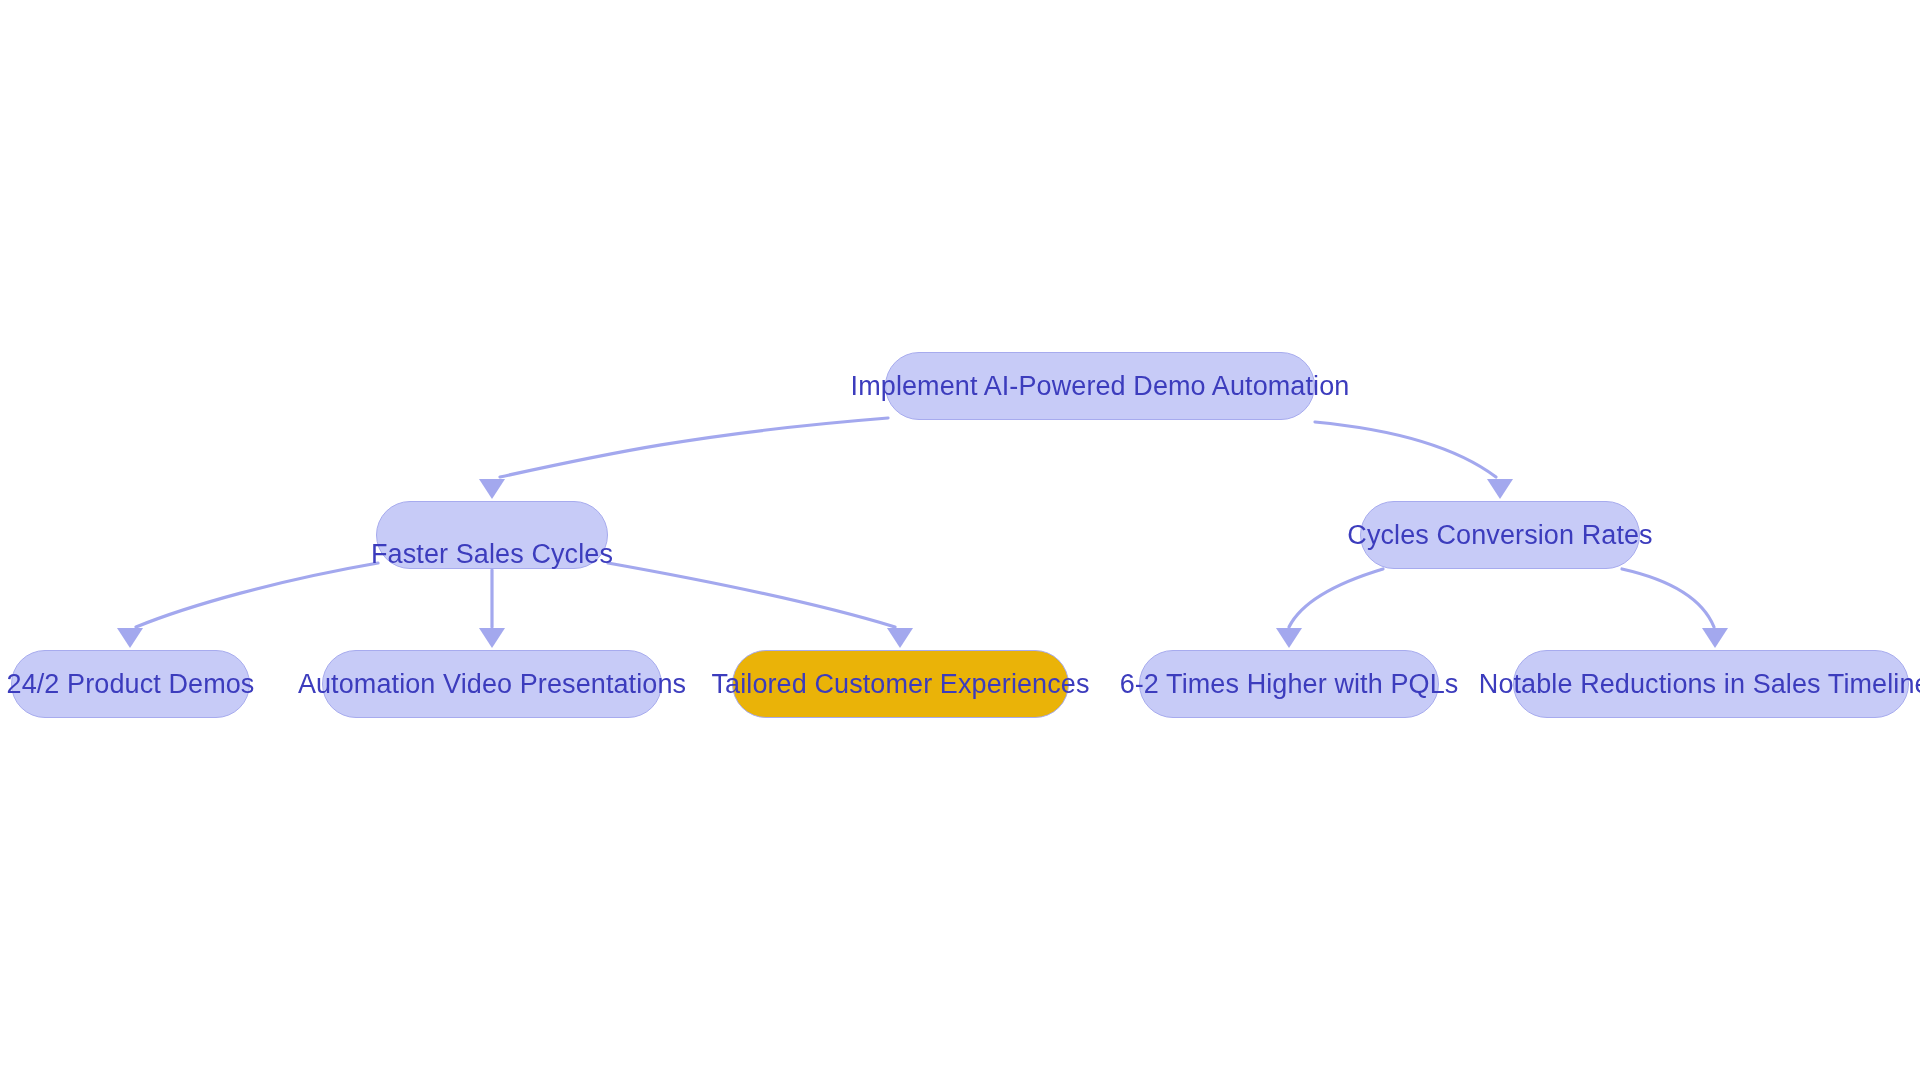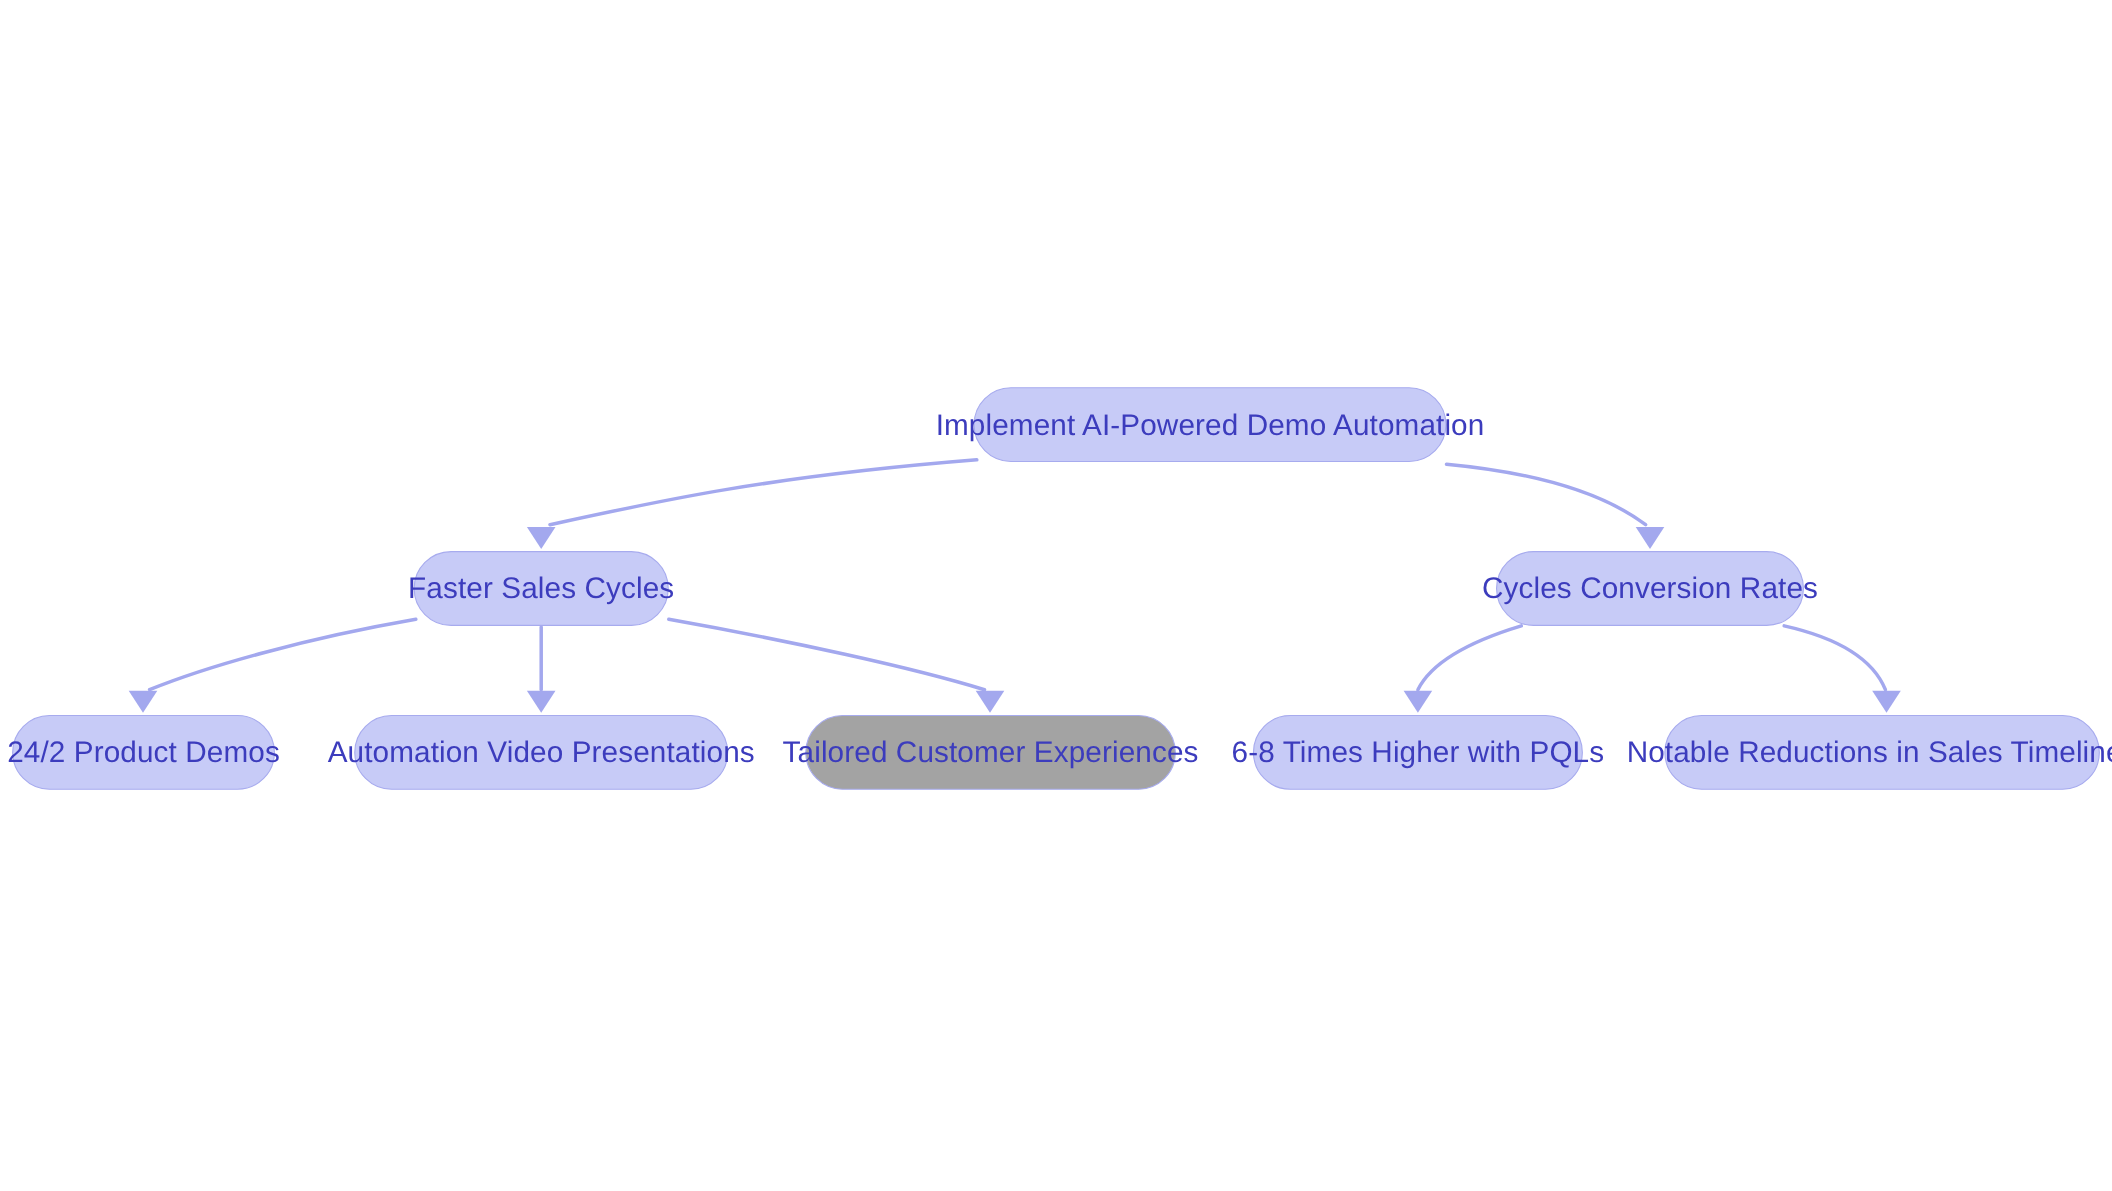--- a/index.html
+++ b/index.html
@@ -74,41 +74,41 @@
         <polygon points="887,628 913,628 900,648" fill="#a3a8ee"></polygon>
         <polygon points="1276,628 1302,628 1289,648" fill="#a3a8ee"></polygon>
         <polygon points="1702,628 1728,628 1715,648" fill="#a3a8ee"></polygon>
       </g>
   </svg>
 
   <div class="node" style="left: 885px; top: 352px; width: 430px; height: 68px; background: rgb(199, 203, 247); border-color: rgb(167, 171, 238); color: rgb(60, 60, 189);">
     <span class="node-label">Implement AI-Powered Demo Automation</span>
   </div>
 
-  <div class="node" style="left: 376px; top: 501px; width: 232px; height: 68px; background: rgb(199, 203, 247); border-color: rgb(167, 171, 238); color: rgb(60, 60, 189);">
+  <div class="node" style="left: 376px; top: 501px; width: 232px; height: 68px; background: rgb(199, 203, 247); border-color: rgb(167, 171, 238); color: rgb(60, 60, 189); align-items: flex-end;">
     <span class="node-label">Faster Sales Cycles</span>
   </div>
 
   <div class="node" style="left: 1360px; top: 501px; width: 280px; height: 68px; background: rgb(199, 203, 247); border-color: rgb(167, 171, 238); color: rgb(60, 60, 189);">
     <span class="node-label">Cycles Conversion Rates</span>
   </div>
 
   <div class="node" style="left: 11px; top: 650px; width: 239px; height: 68px; background: rgb(199, 203, 247); border-color: rgb(167, 171, 238); color: rgb(60, 60, 189);">
     <span class="node-label">24/2 Product Demos</span>
   </div>
 
   <div class="node" style="left: 322px; top: 650px; width: 340px; height: 68px; background: rgb(199, 203, 247); border-color: rgb(167, 171, 238); color: rgb(60, 60, 189);">
     <span class="node-label">Automation Video Presentations</span>
   </div>
 
-  <div class="node" style="left: 732px; top: 650px; width: 337px; height: 68px; background: #a3a3a3; border-color: rgb(167, 171, 238); color: rgb(60, 60, 189); align-items: center;">
+  <div class="node" style="left: 732px; top: 650px; width: 337px; height: 68px; background: #eab308; border-color: rgb(167, 171, 238); color: rgb(60, 60, 189); align-items: center;">
     <span class="node-label">Tailored Customer Experiences</span>
   </div>
 
   <div class="node" style="left: 1139px; top: 650px; width: 300px; height: 68px; background: rgb(199, 203, 247); border-color: rgb(167, 171, 238); color: rgb(60, 60, 189);">
-    <span class="node-label">6-8 Times Higher with PQLs</span>
+    <span class="node-label">6-2 Times Higher with PQLs</span>
   </div>
 
   <div class="node" style="left: 1513px; top: 650px; width: 396px; height: 68px; background: rgb(199, 203, 247); border-color: rgb(167, 171, 238); color: rgb(60, 60, 189);">
     <span class="node-label">Notable Reductions in Sales Timelines</span>
   </div>
 
 </div>
 
 </body></html>

